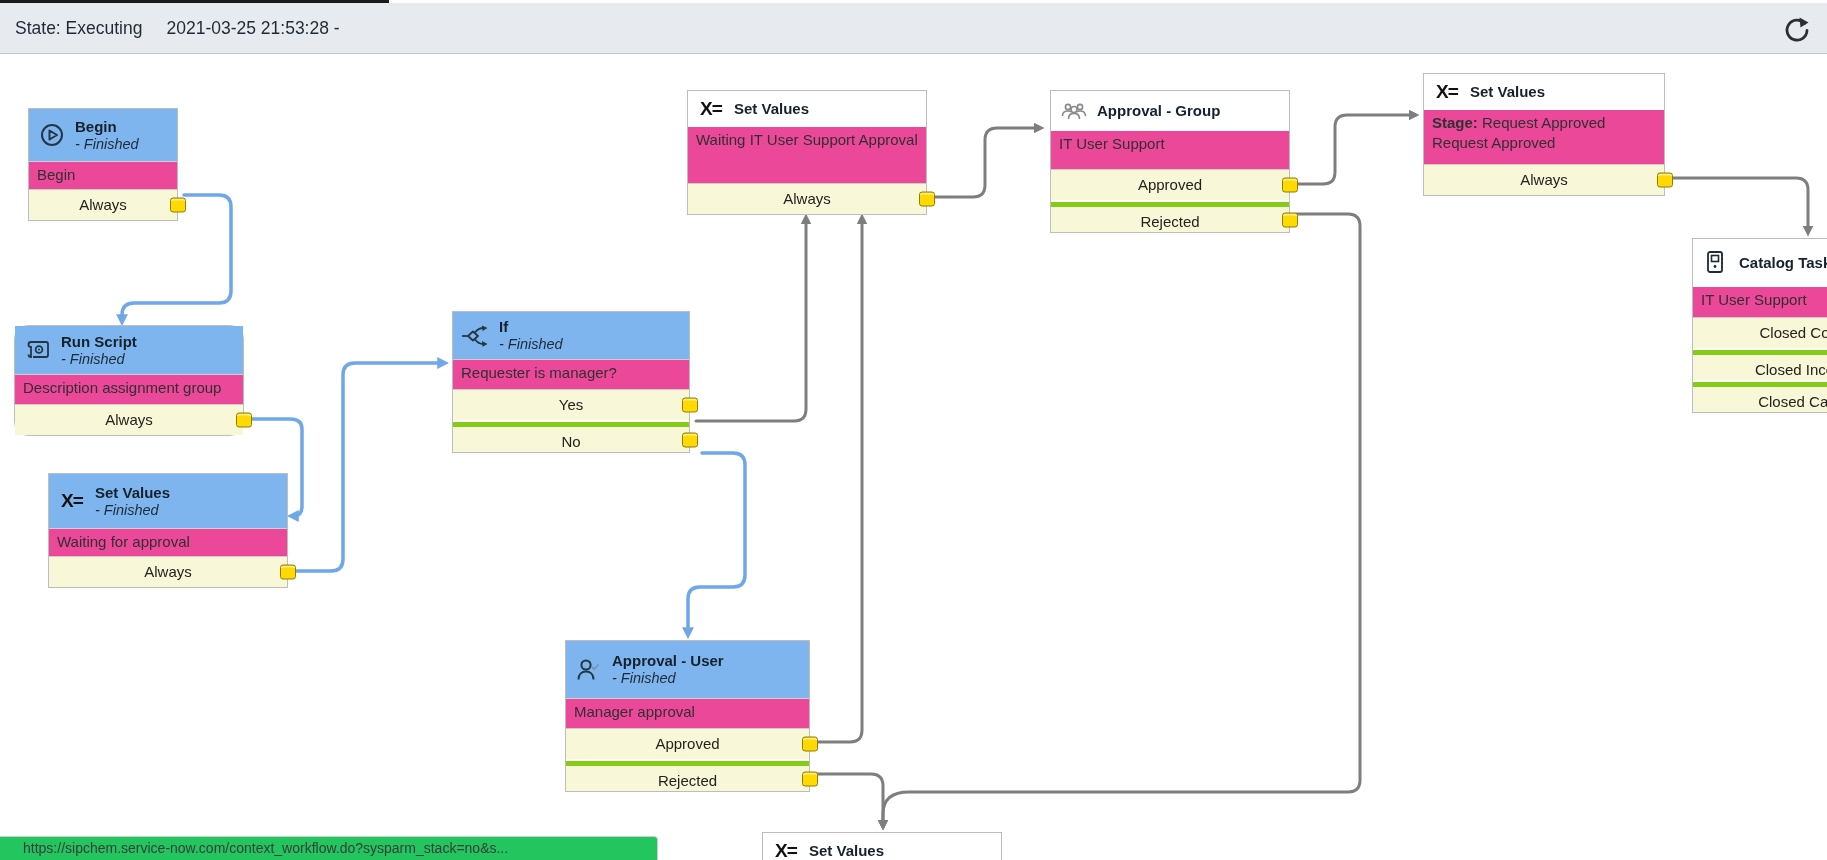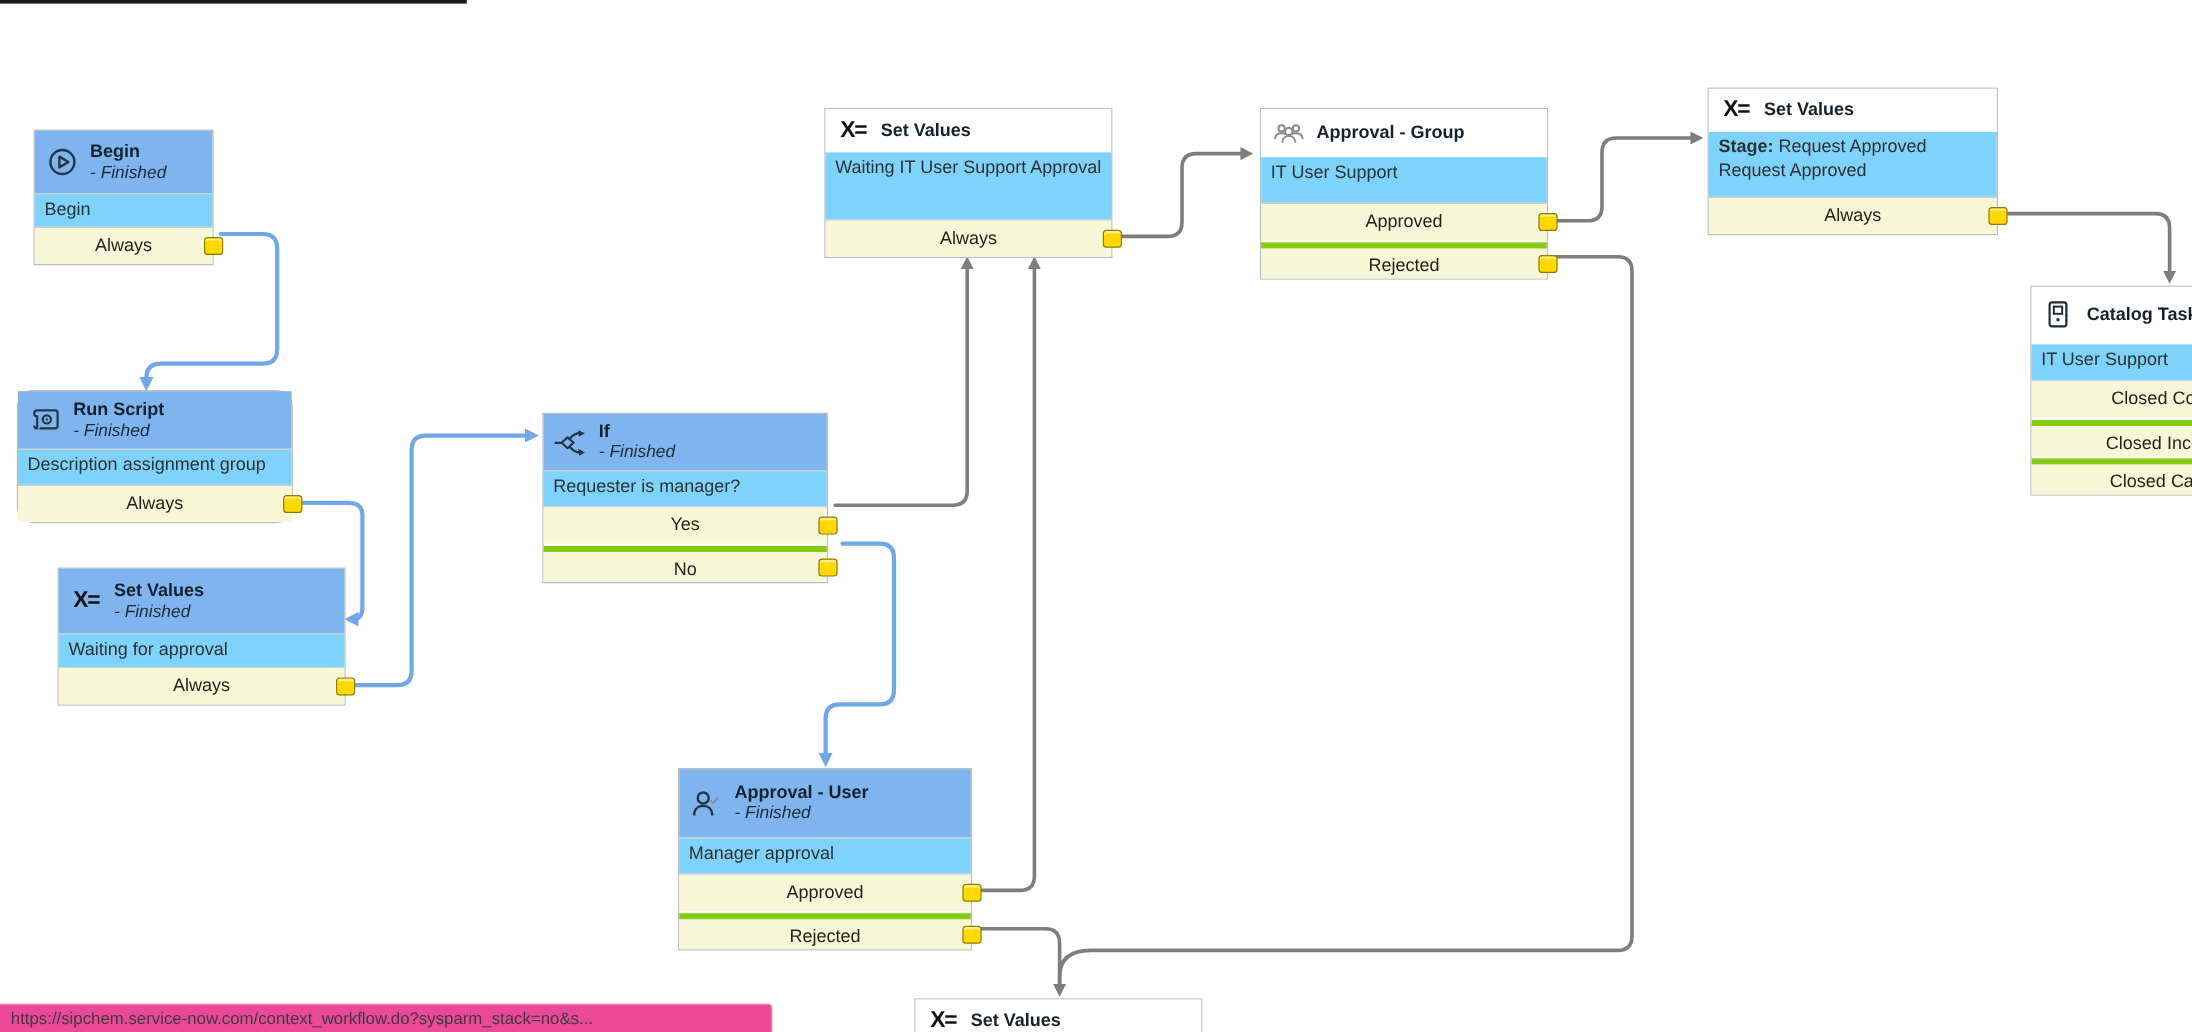--- a/index.html
+++ b/index.html
@@ -6,56 +6,64 @@
   #app{position:relative;width:1827px;height:860px;overflow:hidden;background:#fff;
        font-family:"Liberation Sans",sans-serif;}
   
   #topstrip{position:absolute;left:0;top:0;width:389px;height:3px;background:#1b1b1b;z-index:7;}
   #topbar{position:absolute;left:0;top:3px;width:100%;height:50px;background:#E7EAEE;
           border-bottom:1px solid #c2c9cf;z-index:6;display:flex;align-items:center;}
   #topbar .state{margin-left:15px;font-size:17.5px;color:#1f2a35;}
   #topbar .ts{margin-left:24px;font-size:17.5px;color:#1f2a35;}
   #refresh{position:absolute;right:14px;top:10px;width:32px;height:32px;cursor:pointer;}
   
-  #urlbar{position:absolute;left:0;bottom:0;width:634px;height:23px;background:#ec4899;
+  #urlbar{position:absolute;left:0;bottom:0;width:634px;height:23px;background:#22c55e;
           border:1px solid #cfcfcf;border-left:none;border-bottom:none;border-top-right-radius:4px;
-          font-size:14px;color:#3c3c3c;line-height:23px;padding-left:9px;white-space:nowrap;
+          font-size:14px;color:#3c3c3c;line-height:23px;padding-left:23px;white-space:nowrap;
           overflow:hidden;z-index:6;}
   
   #wires{position:absolute;left:0;top:0;z-index:1;}
   .wire{fill:none;stroke-linecap:round;}
   .wire.blue{stroke:#6FA7E9;stroke-width:3.5;}
   .wire.gray{stroke:#7E7E7E;stroke-width:3;}
   
   .node{position:absolute;background:#fff;border:1px solid #bdbdbd;z-index:2;box-sizing:border-box;}
   .hdr{display:flex;align-items:center;padding:0 8px;box-sizing:border-box;background:#fff;}
   .hdr.blue{background:#7FB5EE;}
   .hdr .icon{display:inline-flex;align-items:center;justify-content:center;width:30px;margin-right:8px;flex:0 0 auto;}
   .xeq{font-weight:800;font-size:19px;color:#111;letter-spacing:-1px;font-family:"Liberation Sans",sans-serif;}
   .ht{display:flex;flex-direction:column;justify-content:center;}
   .title{font-size:15px;font-weight:bold;color:#15222e;line-height:18px;}
   .status{font-size:14.5px;font-style:italic;color:#1d2b38;line-height:17px;}
   .body{padding:3px 8px;font-size:15px;color:#303030;line-height:20px;box-sizing:border-box;
-        border-top:1px solid #cfcfcf;background:#7dd3fc;overflow:hidden;}
+        border-top:1px solid #cfcfcf;background:#ec4899;overflow:hidden;}
   .hdr.white + .body{border-top:none;}
   .rows{border-top:1px solid #cccccc;}
   .row{position:relative;height:30px;line-height:30px;background:#F8F7D8;text-align:center;
        font-size:15px;color:#23231d;box-sizing:border-box;}
   .row + .row{margin-top:2px;border-top:5px solid #84cc16;}
   .conn{position:absolute;right:-9px;top:50%;transform:translateY(-50%);width:16px;height:15px;
         background:#FFD900;border:1.5px solid #8f7e00;border-radius:3px;box-sizing:border-box;
         box-shadow:inset 0 2px 0 rgba(255,255,255,.55);z-index:3;}
   .stageb{font-weight:bold;}
 </style>
 </head>
 <body>
 
 <div id="app">
 
   <div id="topstrip"></div>
+  <div id="topbar">
+    <span class="state">State: Executing</span>
+    <span class="ts">2021-03-25 21:53:28 -</span>
+    <svg id="refresh" viewBox="0 0 32 32">
+      <path d="M23.5 10.5 A 10 10 0 1 0 26 17.5" fill="none" stroke="#2e2e2e" stroke-width="2.8" stroke-linecap="round"></path>
+      <polygon points="18.5,4.5 27.5,9.5 19.5,14.5" fill="#2e2e2e"></polygon>
+    </svg>
+  </div>
 
   <svg id="wires" width="1827" height="860" viewBox="0 0 1827 860">
     <defs>
       <marker id="ab" viewBox="0 0 10 10" refX="4" refY="5" markerWidth="3.4" markerHeight="3.4" orient="auto">
         <path d="M0,0 L10,5 L0,10 z" fill="#6FA7E9"></path>
       </marker>
       <marker id="ag" viewBox="0 0 10 10" refX="4" refY="5" markerWidth="3.6" markerHeight="3.6" orient="auto">
         <path d="M0,0 L10,5 L0,10 z" fill="#7E7E7E"></path>
       </marker>
     </defs>
@@ -128,21 +136,21 @@
     </div>
     <div class="body" style="height:28px">Waiting for approval</div>
     <div class="rows">
       <div class="row">
         <span>Always</span>
         <span class="conn"></span>
       </div>
     </div>
   </div>
 
-  <div class="node" style="left:452px;top:344px;width:238px;">
+  <div class="node" style="left:452px;top:311px;width:238px;">
     <div class="hdr blue" style="height:47px">
       <span class="icon">
         <svg width="28" height="22" viewBox="0 0 28 22">
             <path d="M0 11 H6" stroke="#243646" stroke-width="1.8" fill="none"></path>
             <path d="M6 11 L11 6.5 L16 11 L11 15.5 z" fill="none" stroke="#243646" stroke-width="1.8" stroke-linejoin="round"></path>
             <path d="M13 7.5 C16 3.5 19 3 21.5 3" fill="none" stroke="#243646" stroke-width="1.8"></path>
             <polygon points="20,0.5 25.5,3 20.5,6" fill="#243646"></polygon>
             <path d="M13 14.5 C16 18.5 19 19 21.5 19" fill="none" stroke="#243646" stroke-width="1.8"></path>
             <polygon points="20,16 25.5,19 20.5,21.8" fill="#243646"></polygon>
           </svg>

